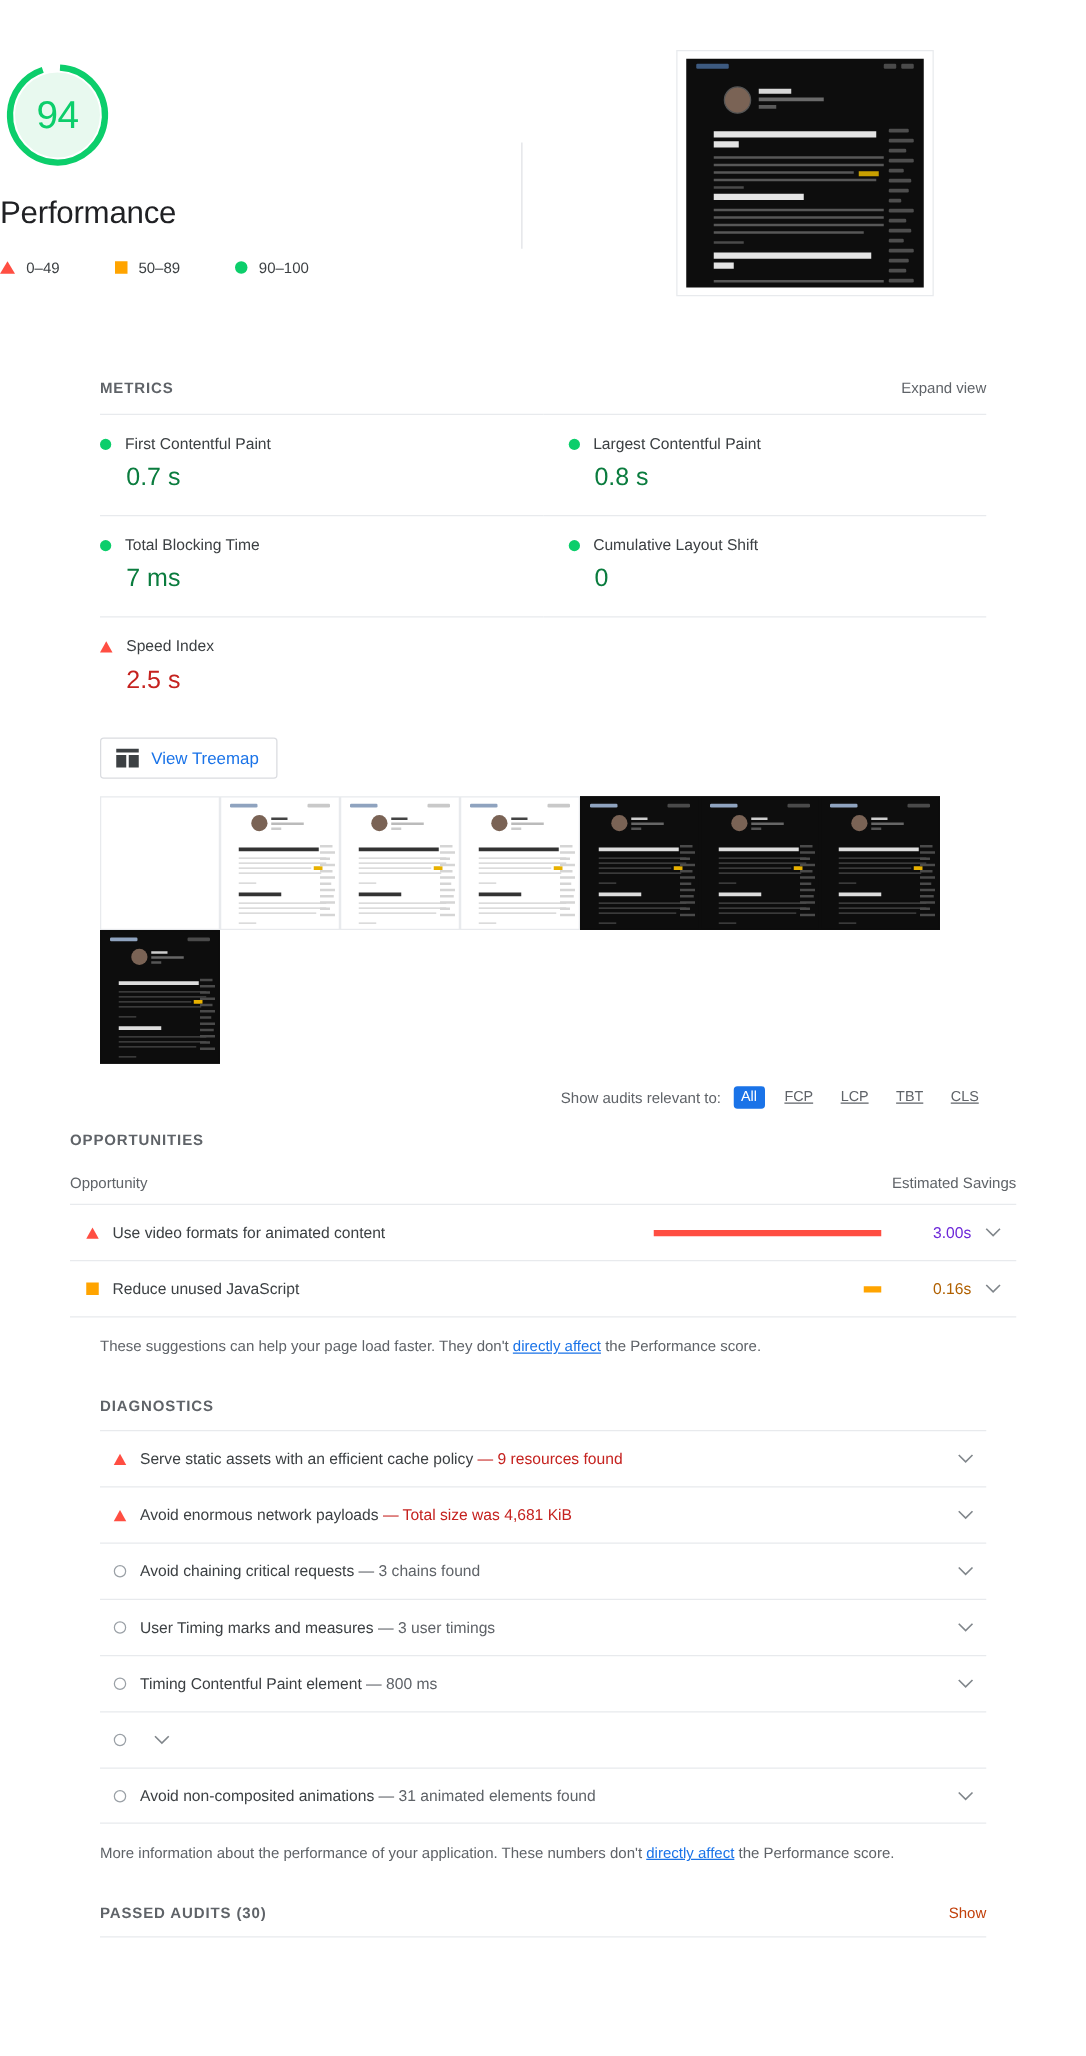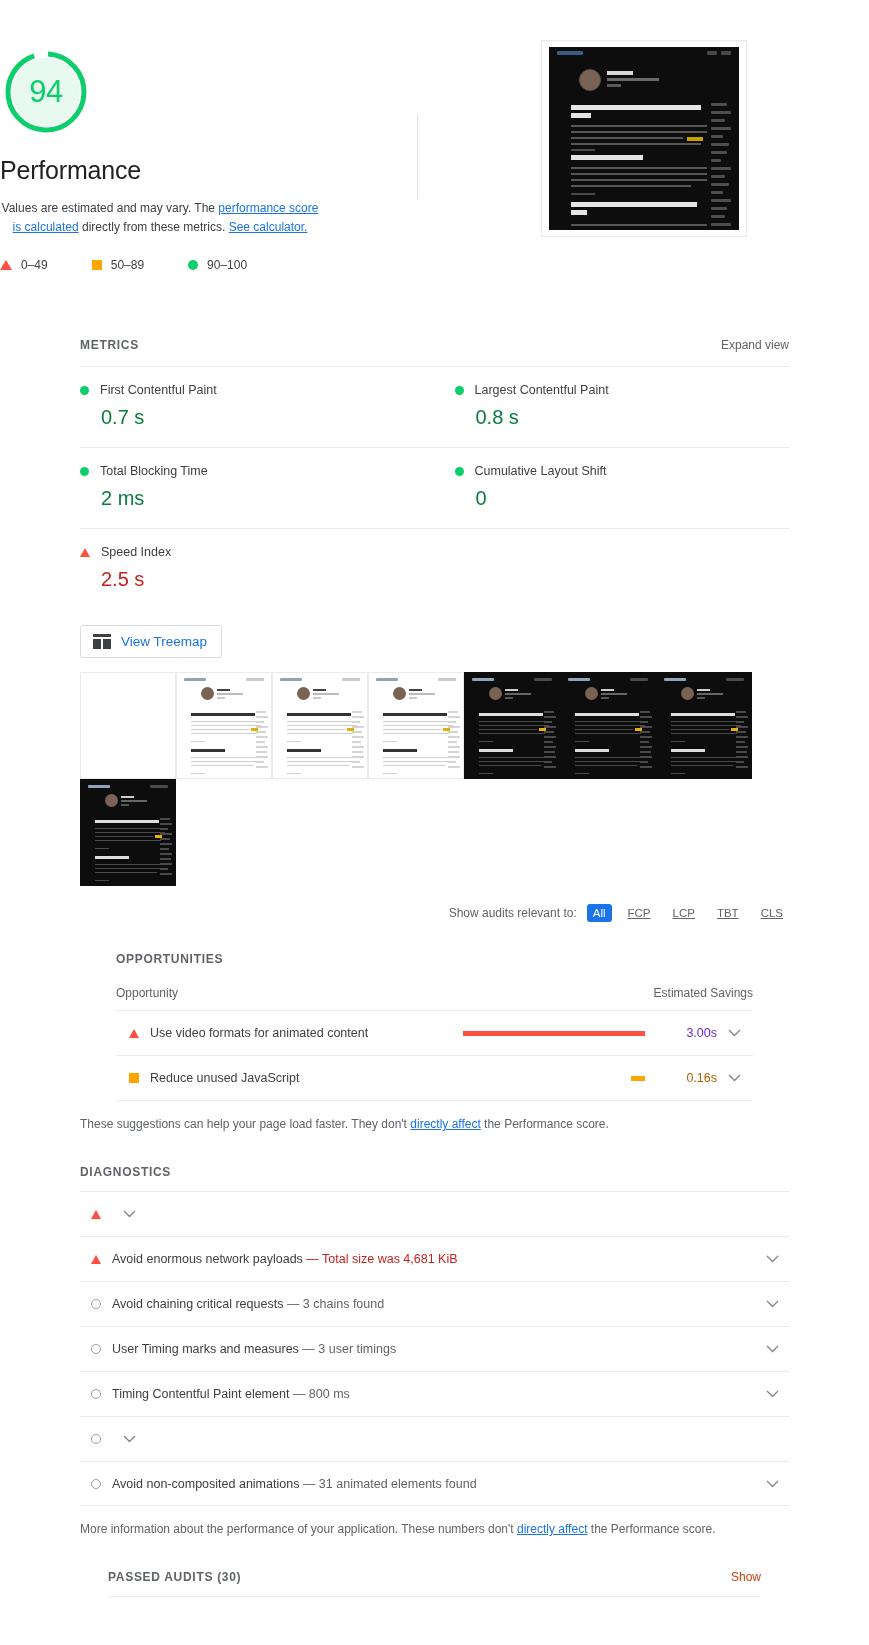--- a/index.html
+++ b/index.html
@@ -198,21 +198,21 @@
   }
   .chip {
     display:inline-flex; align-items:center; justify-content:center;
     min-width: 24px; height: 18px; padding: 0 6px;
     border-radius: 3px; font-size: 11.5px;
     color:#5f6368; text-decoration: underline; cursor:pointer;
   }
   .chip.active { background:#1a73e8; color:#fff; text-decoration:none; font-weight:500;}
 
   
-  .opps { padding: 0 116px; margin-top: 30px; }
+  .opps { padding: 0 56px; margin-top: 18px; }
   .opp-colhead {
     display:flex; justify-content:space-between;
     font-size: 12px; color:#5f6368;
     padding: 0 0 10px 0;
   }
   .audit-row {
     display:flex; align-items:center;
     border-top: 1px solid #e8eaed;
     min-height: 45px;
     padding: 0 2px;
@@ -237,21 +237,21 @@
   }
   .note a { color:#1a73e8; text-decoration: underline; }
   .diag-wrap { padding: 0 80px; margin-top: 16px; }
   .diag-list { margin-top: 12px; }
   .diag-row {
     display:flex; align-items:center;
     border-top: 1px solid #e8eaed;
     min-height: 45px; cursor:pointer;
   }
   .diag-row:last-child { border-bottom: 1px solid #e8eaed; }
-  .passed-wrap { padding: 0 108px; margin-top: 34px; }
+  .passed-wrap { padding: 0 80px; margin-top: 34px; }
   .passed-head {
     display:flex; justify-content:space-between; align-items:baseline;
     padding-bottom: 12px;
   }
   .passed-title { font-size: 12px; letter-spacing:0.7px; font-weight:700; color:#5f6368;}
   .passed-rule { border-top:1px solid #e8eaed; }
   .show-link { font-size:12px; color:#c2410c; cursor:pointer;}
   .sep-top { border-top: 1px solid #e8eaed; }
 </style>
 </head>
@@ -264,23 +264,20 @@
     <div class="gauge-col">
       <div class="gauge-wrap">
         <svg width="92" height="92" viewBox="0 0 92 92">
           <circle cx="46" cy="46" r="34" fill="#e8f9ef"></circle>
           <circle cx="46" cy="46" r="38" fill="none" stroke="#0cce6b" stroke-width="5" stroke-dasharray="224.4 238.8" stroke-linecap="butt" transform="rotate(-87 46 46)"></circle>
         </svg>
         <div class="gauge-num">94</div>
       </div>
       <div class="gauge-title">Performance</div>
 
-      <div class="gauge-desc">
-        <span>Values are estimated and may vary. The </span><a href="#">performance score is calculated</a><span> directly from these metrics. </span><a href="#">See calculator.</a>
-      </div>
 
       <div class="legend">
         <div class="legend-item">
           <span class="tri"></span>
           <span>0–49</span>
         </div>
         <div class="legend-item">
           <span class="sq"></span>
           <span>50–89</span>
         </div>
@@ -363,21 +360,21 @@
           <span class="metric-name">Largest Contentful Paint</span>
         </div>
         <div class="metric-val m-pass">0.8 s</div>
       </div>
 
       <div class="metric left">
         <div class="metric-top">
           <span class="dot-pass"></span>
           <span class="metric-name">Total Blocking Time</span>
         </div>
-        <div class="metric-val m-pass">2 ms</div>
+        <div class="metric-val m-pass">7 ms</div>
       </div>
 
       <div class="metric right">
         <div class="metric-top">
           <span class="dot-pass"></span>
           <span class="metric-name">Cumulative Layout Shift</span>
         </div>
         <div class="metric-val m-pass">0</div>
       </div>
 
@@ -713,20 +710,24 @@
     <div class="sec-head">
       <span>DIAGNOSTICS</span>
     </div>
 
     <div class="diag-list">
 
       <div class="diag-row">
         <span class="audit-ic">
             <span class="tri-fail"></span>
           </span>
+        <span class="audit-title">
+          <span>Serve static assets with an efficient cache policy</span>
+          <span class="audit-sub bad">— 9 resources found</span>
+        </span>
         <span class="chev">
           <svg width="13" height="8" viewBox="0 0 13 8">
               <path d="M1 1l5.5 5.5L12 1" fill="none" stroke="#80868b" stroke-width="1.3"></path>
             </svg>
         </span>
       </div>
 
       <div class="diag-row">
         <span class="audit-ic">
             <span class="tri-fail"></span>

